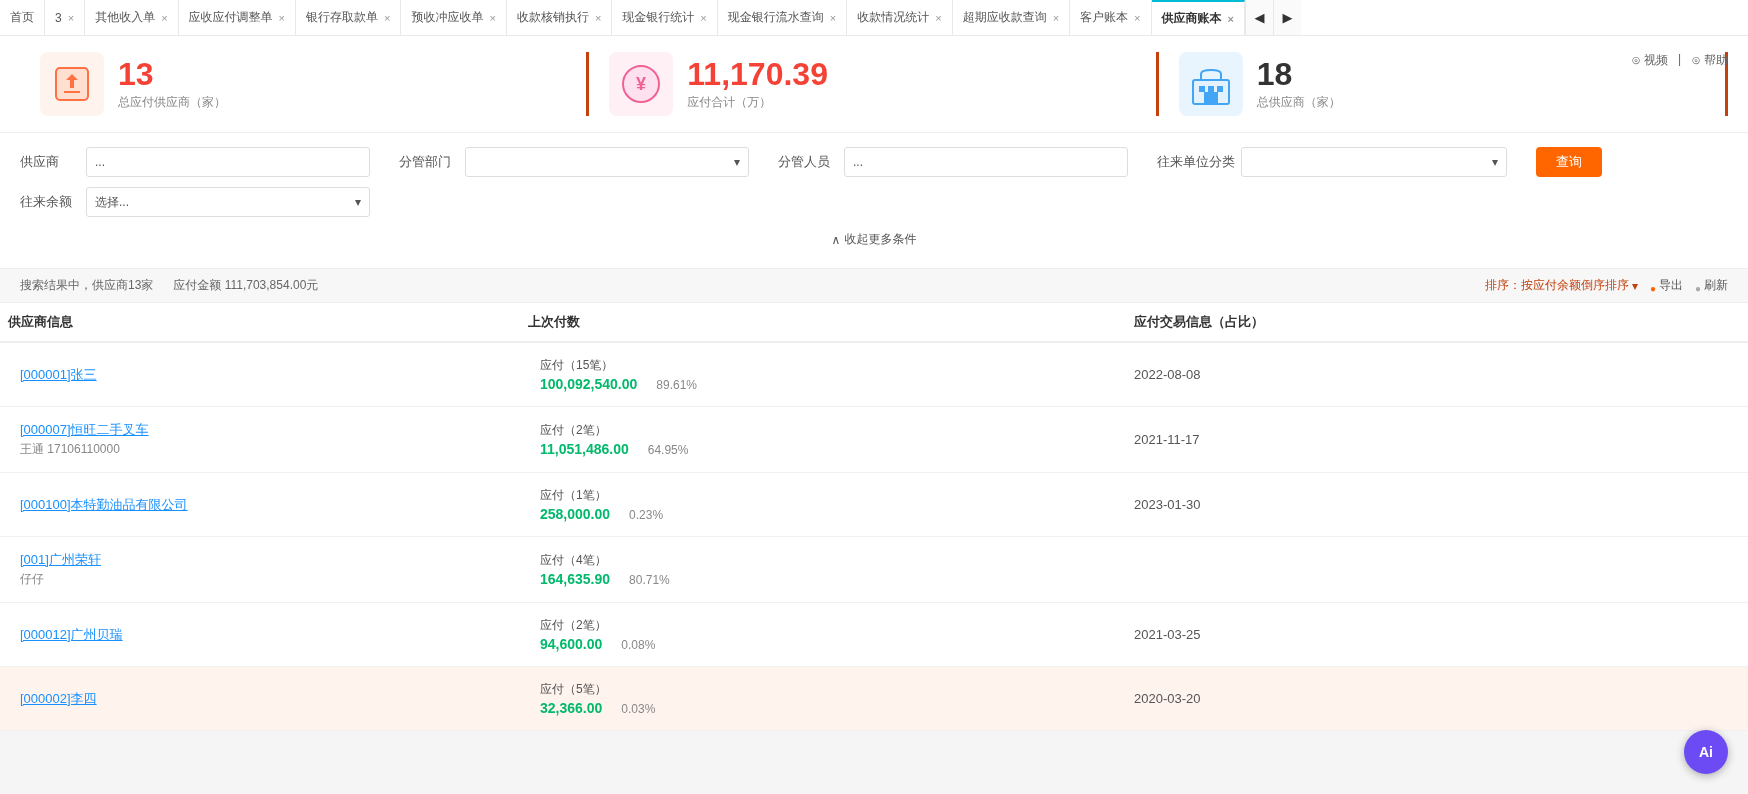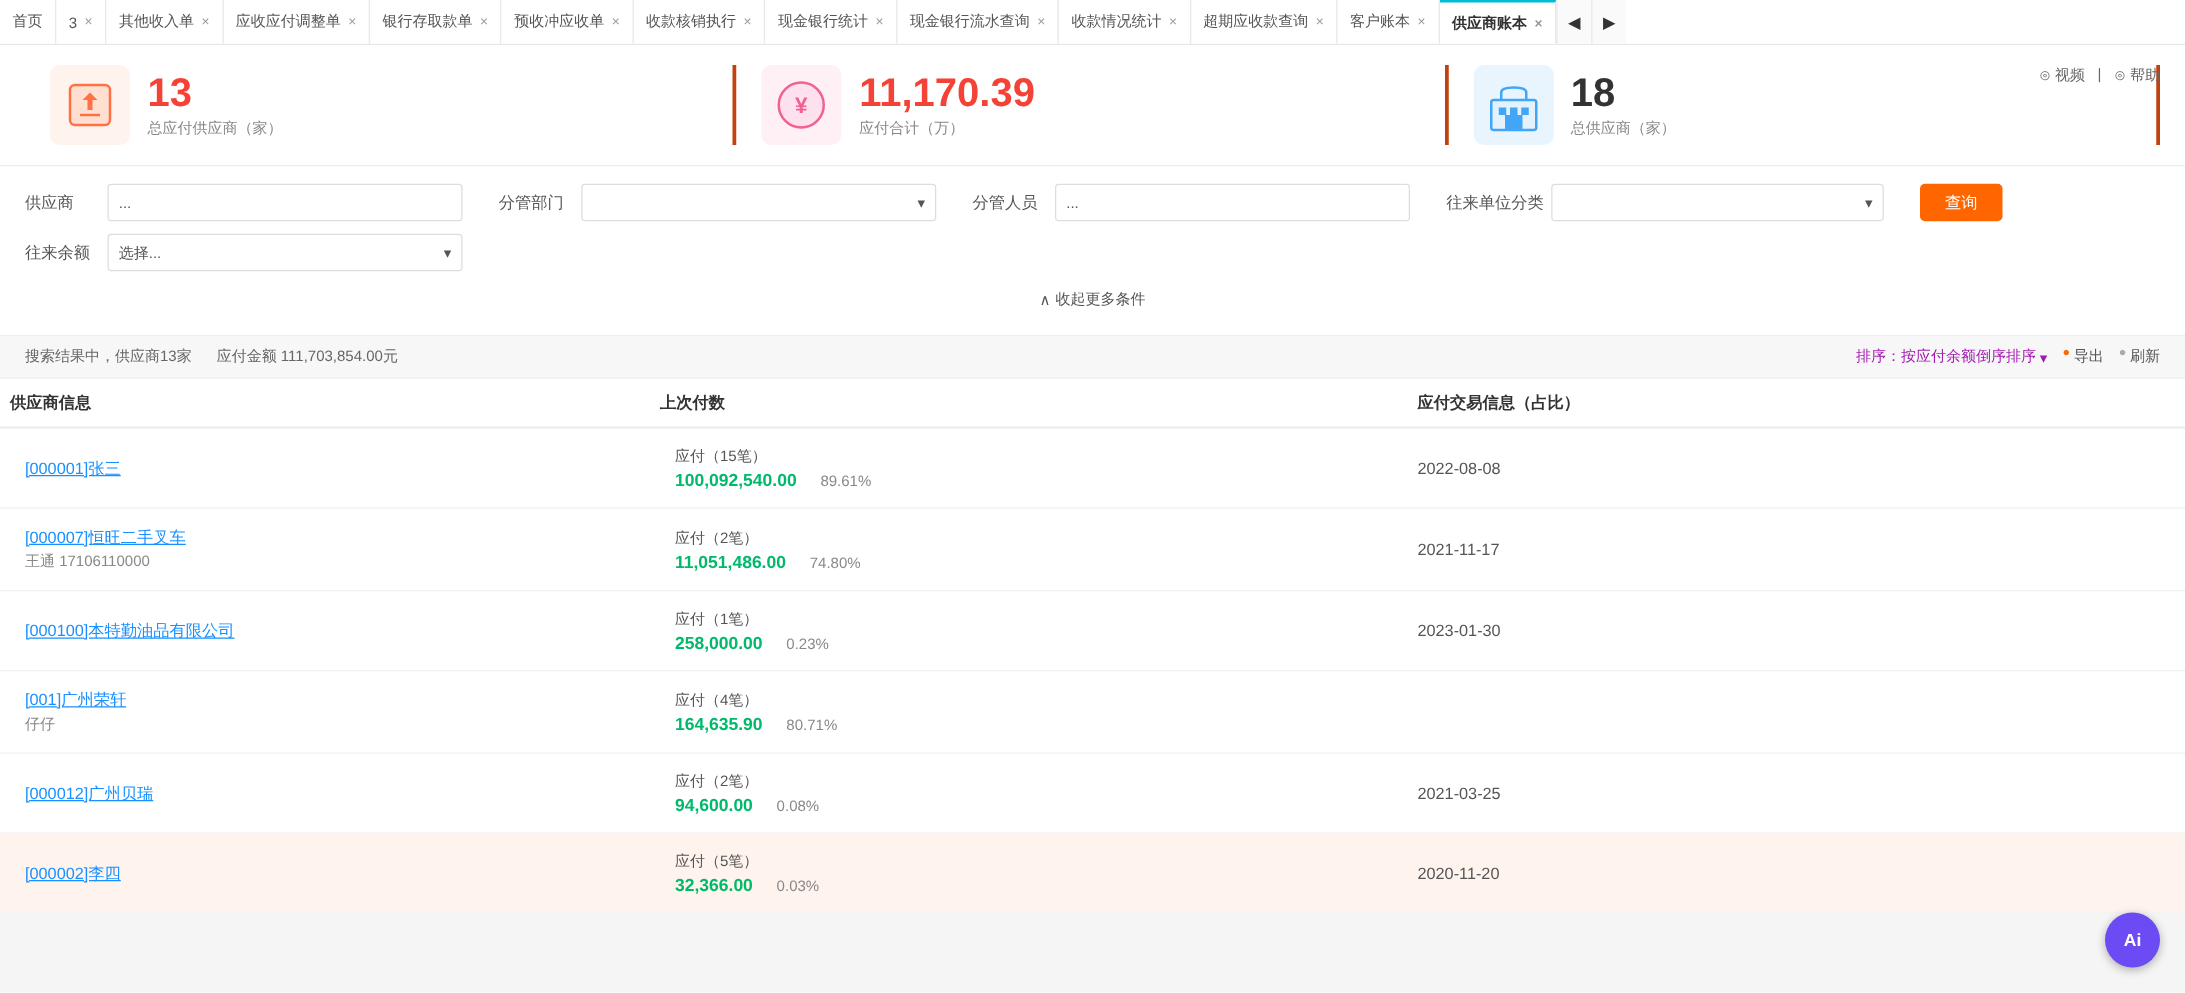--- a/index.html
+++ b/index.html
@@ -33,22 +33,22 @@
     .filter-input { flex: 1; height: 30px; border: 1px solid #ddd; border-radius: 3px; padding: 0 8px; font-size: 12px; color: #555; cursor: pointer; display: flex; align-items: center; justify-content: space-between; background: #fff; }
     .filter-select { flex: 1; height: 30px; border: 1px solid #ddd; border-radius: 3px; padding: 0 8px; font-size: 12px; color: #555; background: #fff; display: flex; align-items: center; justify-content: space-between; cursor: pointer; }
     .btn-search { background: #ff6600; color: #fff; border: none; border-radius: 4px; padding: 6px 20px; font-size: 13px; cursor: pointer; white-space: nowrap; }
     .btn-collapse { background: none; border: none; color: #555; font-size: 12px; cursor: pointer; display: flex; align-items: center; gap: 4px; }
     .collapse-bar { display: flex; justify-content: center; padding: 4px 0 10px; }
 
     
     .result-bar { display: flex; align-items: center; justify-content: space-between; padding: 8px 20px; background: #f7f7f7; border-bottom: 1px solid #eee; font-size: 12px; color: #666; }
     .result-info { display: flex; gap: 20px; }
     .result-actions { display: flex; align-items: center; gap: 12px; }
-    .sort-btn { display: flex; align-items: center; gap: 3px; cursor: pointer; color: #a21caf; font-size: 12px; }
-    .action-btn { display: flex; align-items: flex-start; gap: 3px; cursor: pointer; color: #555; font-size: 12px; }
+    .sort-btn { display: flex; align-items: center; gap: 3px; cursor: pointer; color: #c2410c; font-size: 12px; }
+    .action-btn { display: flex; align-items: flex-end; gap: 3px; cursor: pointer; color: #555; font-size: 12px; }
     .action-btn.orange-dot::before { content: "●"; color: #ff6600; font-size: 10px; }
     .action-btn.refresh-dot::before { content: "●"; color: #aaa; font-size: 10px; }
 
     
     .table-wrap { background: #fff; }
     .table-header { display: grid; grid-template-columns: 520px 1fr 1fr; padding: 10px 8px; border-bottom: 2px solid #eee; font-weight: bold; font-size: 13px; color: #333; background: #fff; }
     .table-row { display: grid; grid-template-columns: 520px 1fr 1fr; padding: 14px 20px; border-bottom: 1px solid #f0f0f0; align-items: center; cursor: pointer; }
     .table-row.highlighted { background: #fff3ee; }
     .supplier-name { color: #1890ff; text-decoration: underline; font-size: 13px; cursor: pointer; }
     .supplier-sub { color: #888; font-size: 12px; margin-top: 2px; }
@@ -269,21 +269,21 @@
 
     <div class="table-row">
       <div>
         <div class="supplier-name">[000007]恒旺二手叉车</div>
         <div class="supplier-sub">王通  17106110000</div>
       </div>
       <div>
         <div class="payable-label">应付（2笔）</div>
         <div class="payable-info">
           <span class="payable-amount">11,051,486.00</span>
-          <span class="payable-percent">74.80%</span>
+          <span class="payable-percent">64.95%</span>
         </div>
       </div>
       <div>
         <span class="last-pay-date">2021-11-17</span>
       </div>
     </div>
 
     <div class="table-row">
       <div>
         <div class="supplier-name">[000100]本特勤油品有限公司</div>
@@ -338,21 +338,21 @@
         <div class="supplier-name">[000002]李四</div>
       </div>
       <div>
         <div class="payable-label">应付（5笔）</div>
         <div class="payable-info">
           <span class="payable-amount">32,366.00</span>
           <span class="payable-percent">0.03%</span>
         </div>
       </div>
       <div>
-        <span class="last-pay-date">2020-11-20</span>
+        <span class="last-pay-date">2020-03-20</span>
       </div>
     </div>
 
   </div>
 </div>
 
 <div style="position:fixed; bottom:20px; right:20px; background:#6c4bf4; color:#fff; border-radius:50%; width:44px; height:44px; display:flex; align-items:center; justify-content:center; font-size:14px; font-weight:bold; cursor:pointer; box-shadow:0 2px 8px rgba(0,0,0,0.3);">
   <span>Ai</span>
 </div>
 

